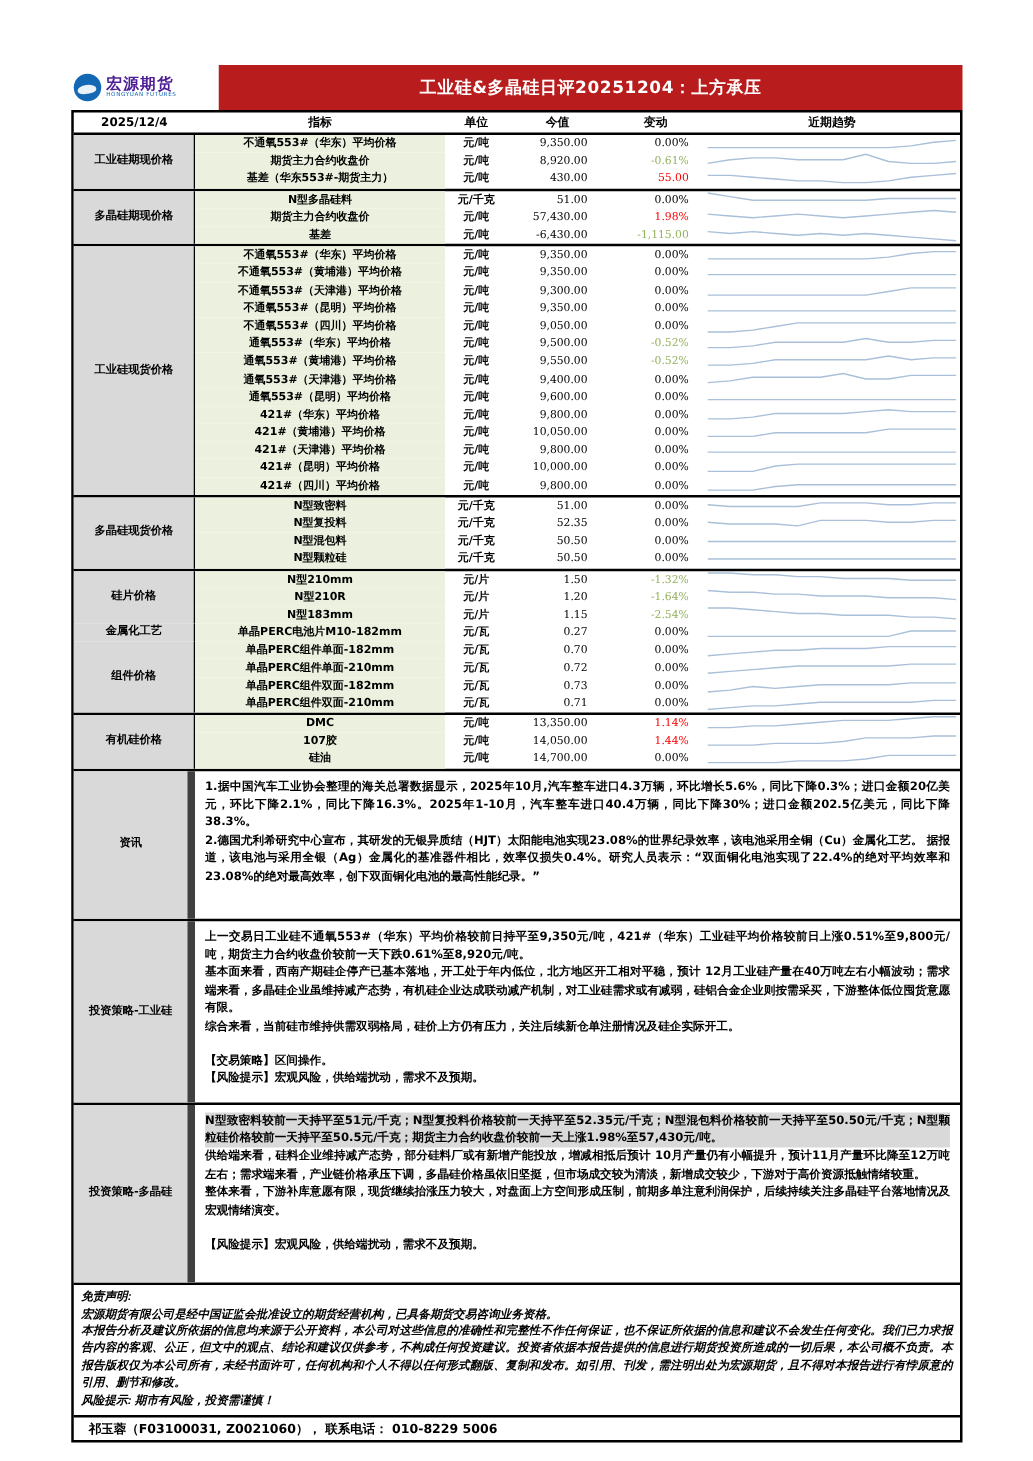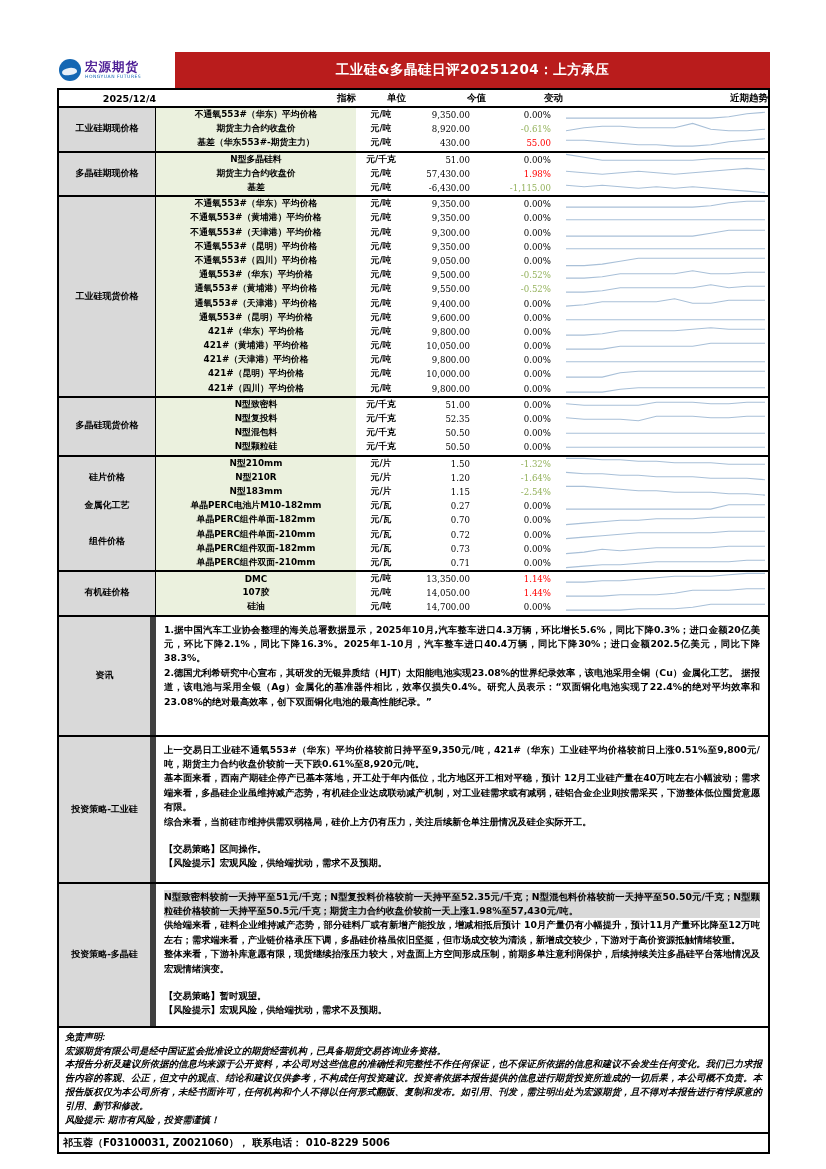--- a/index.html
+++ b/index.html
@@ -17,21 +17,21 @@
   .logo-mark::after{content:"";position:absolute;left:3px;top:9px;width:15px;height:7px;border-radius:50% 50% 40% 40%;background:#fff;opacity:.9;transform:rotate(-8deg);}
   .logo-text-wrap{display:flex;flex-direction:column;line-height:1;}
   .logo-cn{font-size:12.5px;font-weight:bold;color:#4c1d95;letter-spacing:1px;}
   .logo-en{font-size:4.5px;color:#1467b3;letter-spacing:.5px;margin-top:2px;}
   .title-band{flex:1;background:#b91c1c;display:flex;align-items:center;justify-content:center;}
   .title-band .doc-title{color:#fff;font-weight:bold;font-size:13.5px;letter-spacing:.5px;}
 
   
   .report{border:2.5px solid #000;border-top:2px solid #000;}
   .hdr-row{display:grid;grid-template-columns:97px 200px 50px 80px 77px 1fr;height:16px;align-items:center;border-bottom:2px solid #000;font-weight:bold;font-size:9.5px;}
-  .hdr-row span{text-align:right;}
+  .hdr-row span{text-align:center;}
 
   .group{display:flex;}
   .group.sep{border-top:2.5px solid #000;}
   .group-label{width:97px;flex:0 0 auto;background:#d9d9d9;border-right:1px solid #000;display:flex;align-items:center;justify-content:center;text-align:center;font-weight:bold;font-size:9px;padding:0 2px;box-sizing:border-box;line-height:1.3;}
   .group-rows{flex:1;min-width:0;}
   .price-row{display:grid;grid-template-columns:200px 50px 80px 77px 1fr;height:14.2px;align-items:center;font-size:8.8px;}
   .ind-cell{background:#ebf1de;text-align:center;font-weight:bold;height:100%;display:flex;align-items:center;justify-content:center;}
   .unit-cell{text-align:center;font-weight:bold;}
   .val-cell{text-align:right;padding-right:16px;font-family:"DejaVu Serif","Liberation Serif",serif;font-size:8.6px;}
   .chg-cell{text-align:right;padding-right:12px;font-family:"DejaVu Serif","Liberation Serif",serif;font-size:8.6px;}
@@ -46,21 +46,21 @@
   .text-section.sep{border-top:2.5px solid #000;}
   .text-label{width:97px;flex:0 0 auto;background:#d9d9d9;border-right:6px solid #404040;display:flex;align-items:center;justify-content:center;text-align:center;font-weight:bold;font-size:9px;padding:0 3px;box-sizing:border-box;line-height:1.4;}
   .text-body{flex:1;padding:6px 8px 4px 8px;box-sizing:border-box;border-radius:18px;}
   .text-body p{margin:0;font-size:9.3px;font-weight:bold;line-height:1.55;text-align:justify;}
   .text-body p.gap{min-height:13px;}
   .text-body p.hl{background:#d9d9d9;}
 
   
   .disclaimer{border-top:2.5px solid #000;padding:3px 6px 4px 6px;font-family:Liberation Sans, sans-serif;}
   .disclaimer p{margin:0;font-size:9.3px;font-weight:bold;font-style:italic;line-height:1.5;text-align:justify;}
-  .footer-row{border-top:2px solid #000;border-bottom:0;padding:2px 4px;font-weight:bold;font-size:10px;}
+  .footer-row{border-top:2px solid #000;border-bottom:0;padding:2px 12px;font-weight:bold;font-size:10px;}
 </style>
 </head>
 <body>
 
 <div class="page">
 
   <div class="titlebar">
     <div class="logo-box">
       <span class="logo-mark"></span>
       <span class="logo-text-wrap">
@@ -531,21 +531,20 @@
             <p>【风险提示】宏观风险，供给端扰动，需求不及预期。</p>
           </div>
         </div>
         <div class="text-section sep" style="min-height: 142px;">
           <div class="text-label">投资策略-多晶硅</div>
           <div class="text-body">
             <p class="hl">N型致密料较前一天持平至51元/千克；N型复投料价格较前一天持平至52.35元/千克；N型混包料价格较前一天持平至50.50元/千克；N型颗粒硅价格较前一天持平至50.5元/千克；期货主力合约收盘价较前一天上涨1.98%至57,430元/吨。</p>
             <p>供给端来看，硅料企业维持减产态势，部分硅料厂或有新增产能投放，增减相抵后预计 10月产量仍有小幅提升，预计11月产量环比降至12万吨左右；需求端来看，产业链价格承压下调，多晶硅价格虽依旧坚挺，但市场成交较为清淡，新增成交较少，下游对于高价资源抵触情绪较重。</p>
             <p>整体来看，下游补库意愿有限，现货继续抬涨压力较大，对盘面上方空间形成压制，前期多单注意利润保护，后续持续关注多晶硅平台落地情况及宏观情绪演变。</p>
             <p class="gap"></p>
-            <p>【交易策略】暂时观望。</p>
             <p>【风险提示】宏观风险，供给端扰动，需求不及预期。</p>
           </div>
         </div>
       </div>
 
     <div class="disclaimer" id="disclaimer">
         <p>免责声明:</p>
         <p>宏源期货有限公司是经中国证监会批准设立的期货经营机构，已具备期货交易咨询业务资格。</p>
         <p>本报告分析及建议所依据的信息均来源于公开资料，本公司对这些信息的准确性和完整性不作任何保证，也不保证所依据的信息和建议不会发生任何变化。我们已力求报告内容的客观、公正，但文中的观点、结论和建议仅供参考，不构成任何投资建议。投资者依据本报告提供的信息进行期货投资所造成的一切后果，本公司概不负责。本报告版权仅为本公司所有，未经书面许可，任何机构和个人不得以任何形式翻版、复制和发布。如引用、刊发，需注明出处为宏源期货，且不得对本报告进行有悖原意的引用、删节和修改。</p>
         <p>风险提示: 期市有风险，投资需谨慎！</p>

